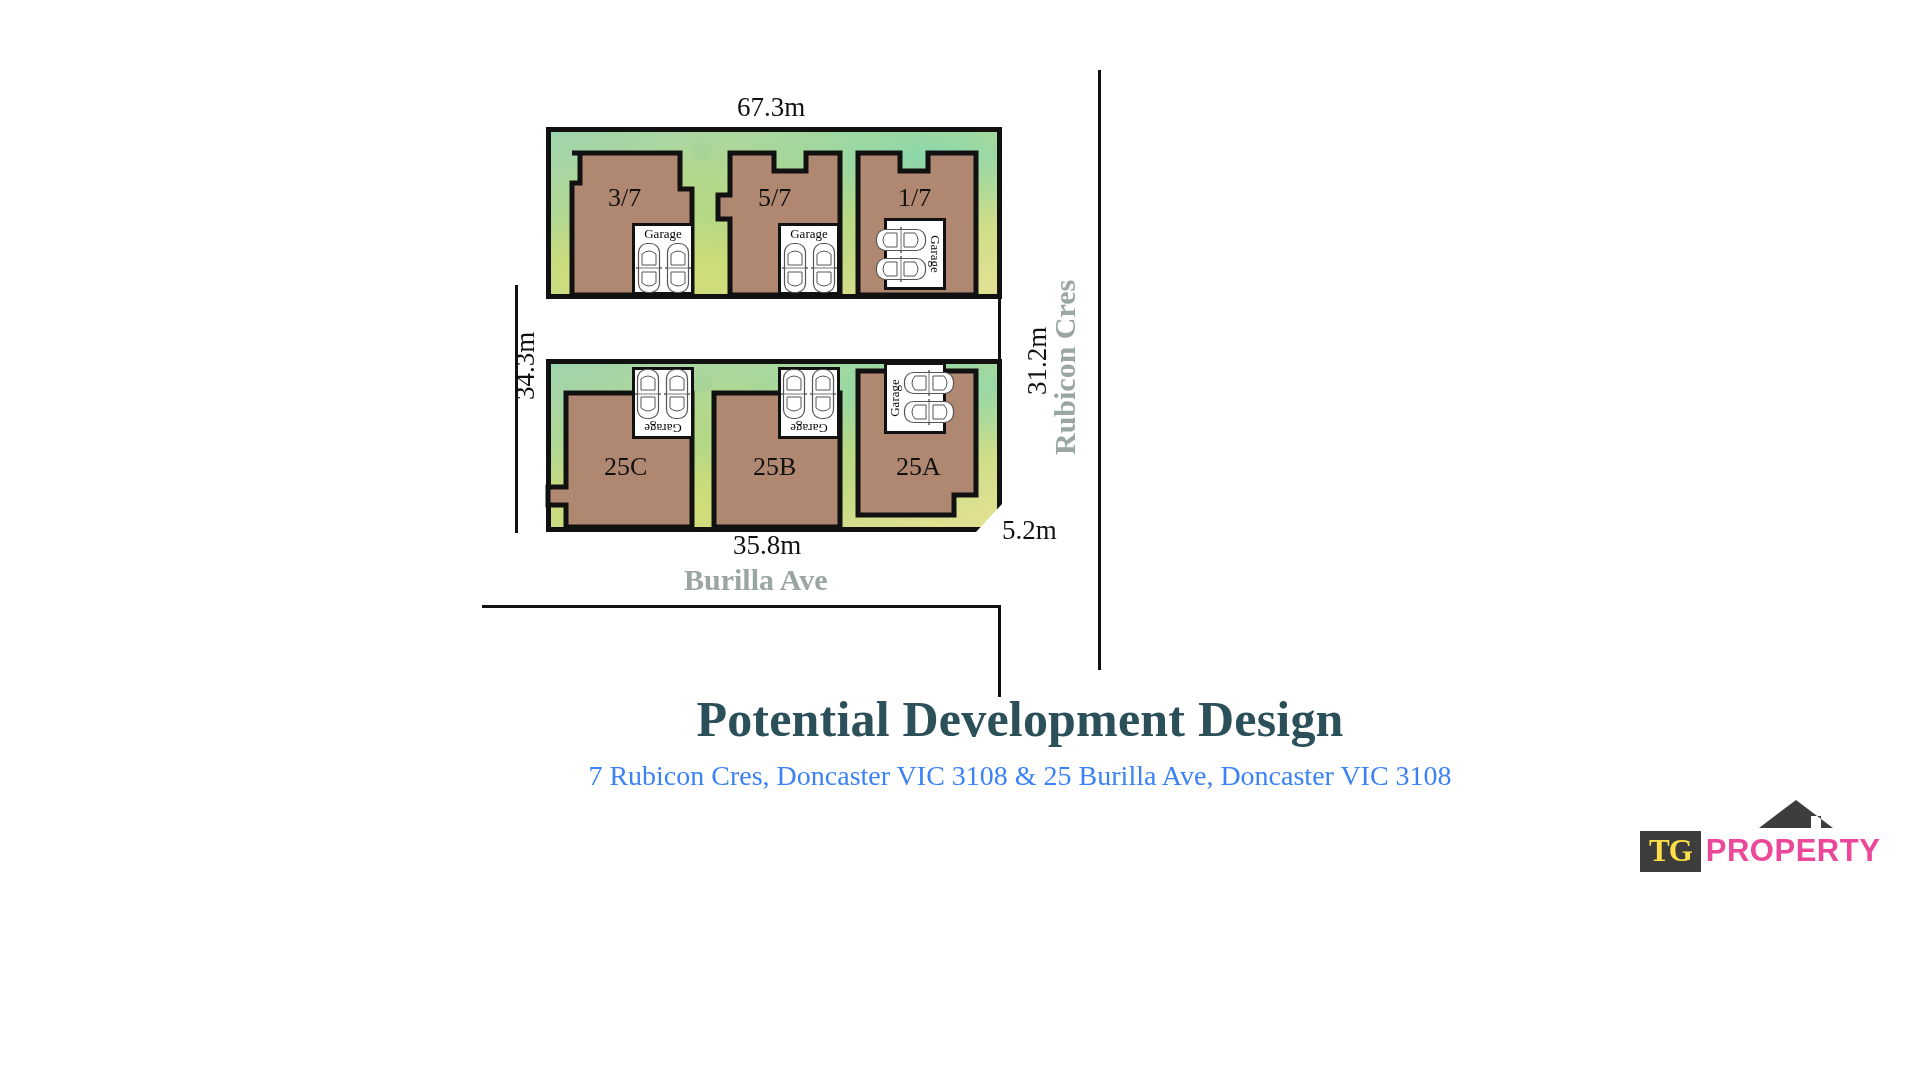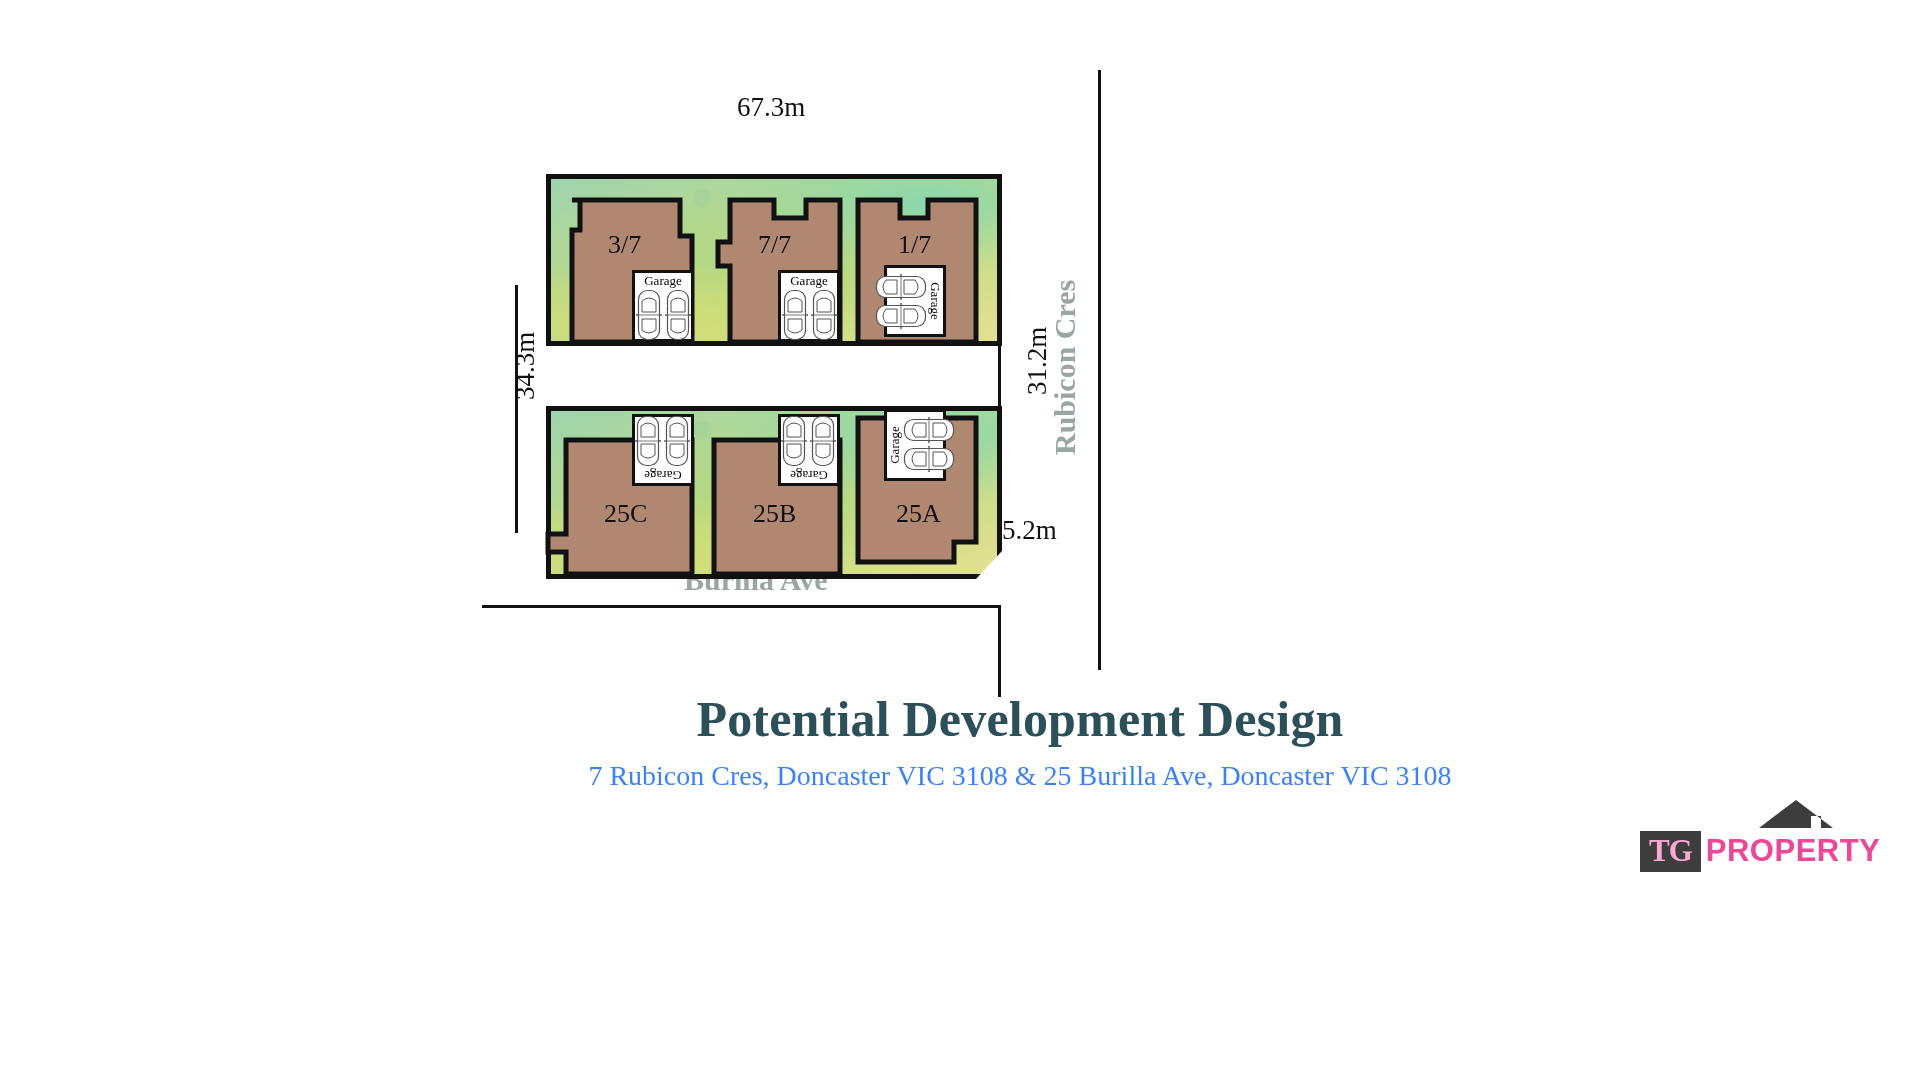--- a/index.html
+++ b/index.html
@@ -11,21 +11,21 @@
   .stage{position:absolute;left:0;top:0;width:1920px;height:1067px;}
 
   
   #option-title{
     position:absolute;left:228px;top:20px;
     font-size:52px;font-weight:bold;color:#5a2410;
     letter-spacing:0px;
   }
 
   
-  #site{position:absolute;left:546px;top:127px;width:456px;height:405px;margin-top:47px;}
+  #site{position:absolute;left:546px;top:127px;width:456px;height:405px;}
 
   .lot{
     position:absolute;
     border:5px solid #111;
     box-sizing:border-box;
     background:
       radial-gradient(ellipse 60% 50% at 20% 85%, rgba(214,222,110,.85), rgba(214,222,110,0) 70%),
       radial-gradient(ellipse 70% 60% at 85% 15%, rgba(128,214,180,.85), rgba(128,214,180,0) 70%),
       radial-gradient(ellipse 80% 70% at 50% 55%, rgba(176,215,130,.9), rgba(176,215,130,0) 75%),
       linear-gradient(160deg,#9fd4ae 0%,#b9d98f 38%,#cfdd85 62%,#e2e193 100%);
@@ -87,21 +87,21 @@
 
   
   #footer{position:absolute;left:16px;top:690px;width:1920px;text-align:center;padding-left:44px;}
   #footer-title{font-size:50px;font-weight:bold;color:#2c5059;letter-spacing:.2px;}
   #footer-address{font-size:28px;color:#3b82f6;margin-top:12px;}
   #footer-stcc{font-size:40px;font-weight:bold;color:#111;margin-top:6px;}
 
   
   #logo{position:absolute;left:1640px;top:800px;width:250px;height:80px;}
   #logo-row{display:flex;align-items:center;height:46px;margin-top:28px;}
-  #logo-tg{background:#3d3d3d;color:#f9a8d4;font-size:31px;font-weight:bold;
+  #logo-tg{background:#3d3d3d;color:#fde047;font-size:31px;font-weight:bold;
     padding:2px 9px 3px 9px;letter-spacing:-1px;font-family:"Liberation Serif",serif;}
   #logo-property{color:#ec4899;font-size:31px;font-weight:bold;margin-left:5px;
     letter-spacing:.5px;font-family:"Liberation Sans",sans-serif;}
   #logo-roof{position:absolute;right:57px;top:0px;}
 </style>
 </head>
 <body>
 
 <div class="stage">
 
@@ -151,21 +151,21 @@
           <line x1="2.5" y1="27" x2="23.5" y2="27" stroke="#777" stroke-width="1"></line>
           <line x1="0" y1="27" x2="3" y2="27" stroke="#555" stroke-width="1.4"></line>
           <line x1="23" y1="27" x2="26" y2="27" stroke="#555" stroke-width="1.4"></line>
         </svg>
       </div>
     </div>
 
     <svg class="foot" style="left:168px;top:22px;" width="130" height="150" viewBox="0 0 130 150">
       <path d="M16 4 H60 V22 H92 V4 H126 V146 H16 V70 H4 V46 H16 Z"></path>
     </svg>
-    <div class="unit-label" style="left:212px;top:56px;">7/7</div>
+    <div class="unit-label" style="left:212px;top:56px;">5/7</div>
     <div class="garage" style="left:232px;top:96px;width:62px;height:72px;">
       <div class="g-label">Garage</div>
       <div class="cars">
         <svg class="car" viewBox="0 0 26 54">
           <rect x="2.5" y="2.5" width="21" height="49" rx="9" fill="#fff" stroke="#555" stroke-width="1.2"></rect>
           <path d="M6 13 Q13 7 20 13 L20 24 L6 24 Z" fill="#fff" stroke="#555" stroke-width="1"></path>
           <path d="M6 42 Q13 48 20 42 L20 31 L6 31 Z" fill="#fff" stroke="#555" stroke-width="1"></path>
           <line x1="2.5" y1="27" x2="23.5" y2="27" stroke="#777" stroke-width="1"></line>
           <line x1="0" y1="27" x2="3" y2="27" stroke="#555" stroke-width="1.4"></line>
           <line x1="23" y1="27" x2="26" y2="27" stroke="#555" stroke-width="1.4"></line>

